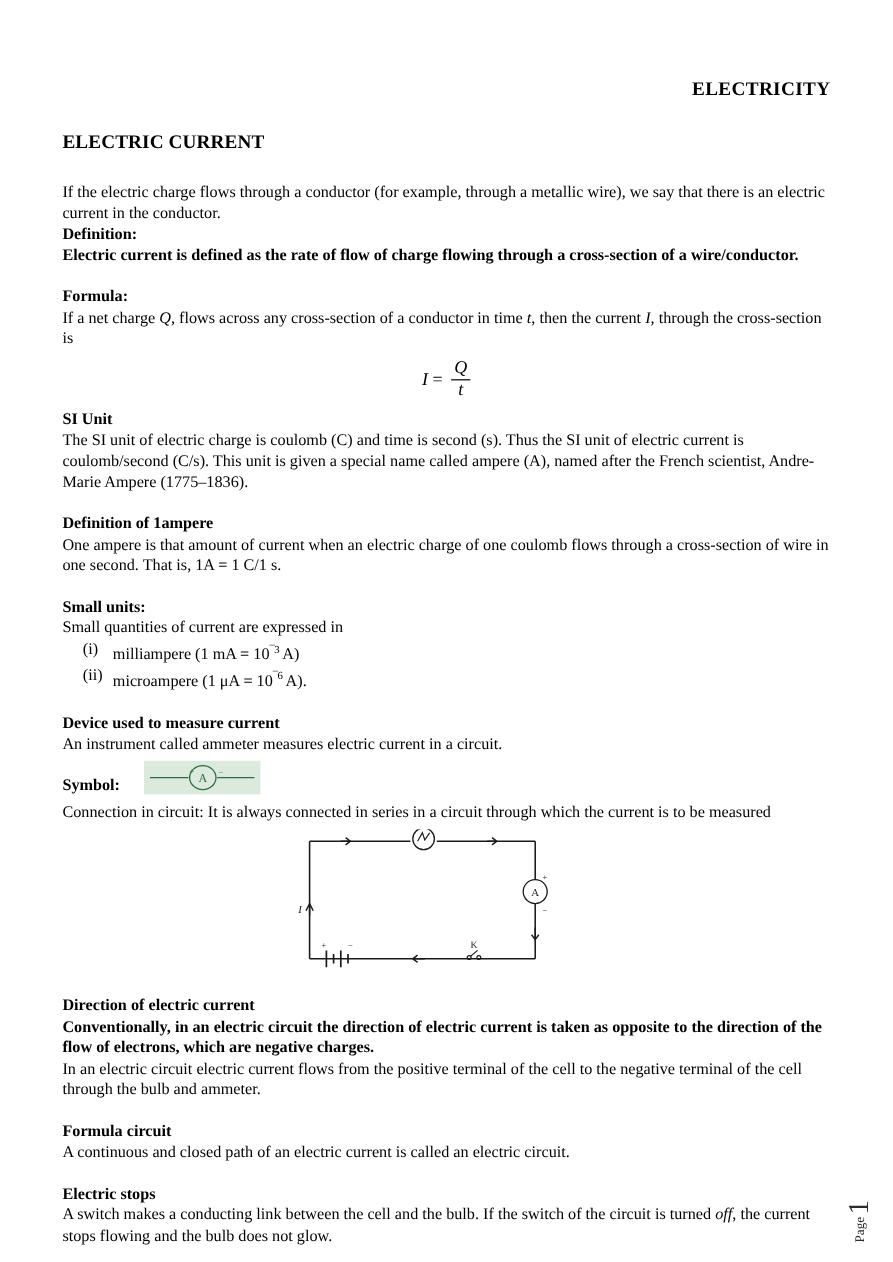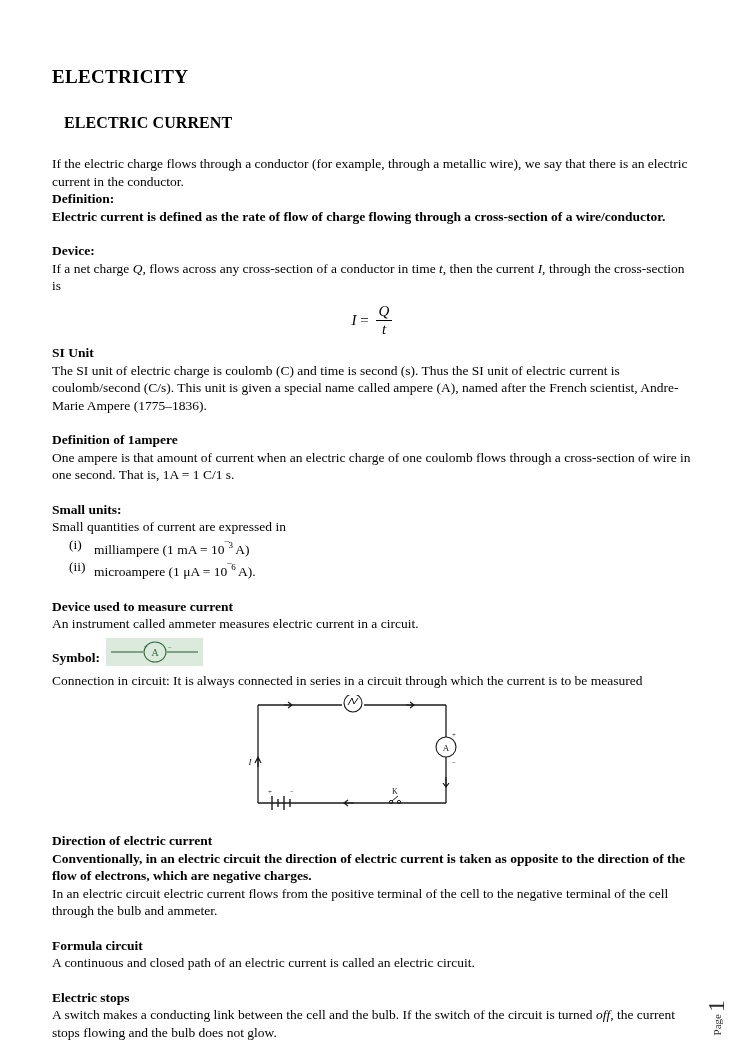--- a/index.html
+++ b/index.html
@@ -17,30 +17,30 @@
   }
   .page {
     position: absolute;
     left: 0; top: 0;
     width: 744px;
     height: 1052px;
     box-sizing: border-box;
     padding: 60px 52px 40px 52px;
   }
   .doc-title {
-    text-align: left;
-    font-size: 19px;
+    text-align: right;
+    font-size: 16px;
     font-weight: bold;
     letter-spacing: 0.3px;
     margin: 6px 0 0 0;
   }
   h2.section-title {
     font-size: 16px;
     font-weight: bold;
-    margin: 26px 0 0 12px;
+    margin: 26px 0 0 0;
     letter-spacing: 0.1px;
   }
   .h-bold {
     font-size: 13.5px;
     font-weight: bold;
     margin: 0;
     line-height: 17.5px;
   }
   p.body-text {
     font-size: 13.5px;
@@ -105,21 +105,21 @@
   }
   
   .symbol-row {
     display: flex;
     align-items: center;
     margin-top: 11px;
   }
   .symbol-label {
     font-size: 13.5px;
     font-weight: bold;
-    margin-right: 6px;
+    margin-right: 20px;
   }
   .symbol-box {
     background: #dce9dd;
     width: 97px;
     height: 28px;
     position: relative;
     top: -6px;
   }
   .symbol-box svg { display: block; }
   
@@ -159,21 +159,21 @@
   <h2 class="section-title">ELECTRIC CURRENT</h2>
 
   <div class="block-intro">
     <p class="body-text">If the electric charge flows through a conductor (for example, through a metallic wire), we say that there is an electric current in the conductor.</p>
     <p class="h-bold">Definition:</p>
     <p class="h-bold">Electric current is defined as the rate of flow of charge flowing through a cross-section of a wire/conductor.</p>
   </div>
 
   <div class="spacer-lg"></div>
 
-  <p class="h-bold">Device:</p>
+  <p class="h-bold">Formula:</p>
   <p class="body-text">
     <span>If a net charge </span><em class="it">Q,</em><span> flows across any cross-section of a conductor in time </span><em class="it">t</em><span>, then the current </span><em class="it">I,</em><span> through the cross-section is</span>
   </p>
 
   <div class="formula-wrap">
     <span class="lhs">I</span>
     <span class="eq">=</span>
     <span class="frac">
       <span class="num">Q</span>
       <span class="bar"></span>

